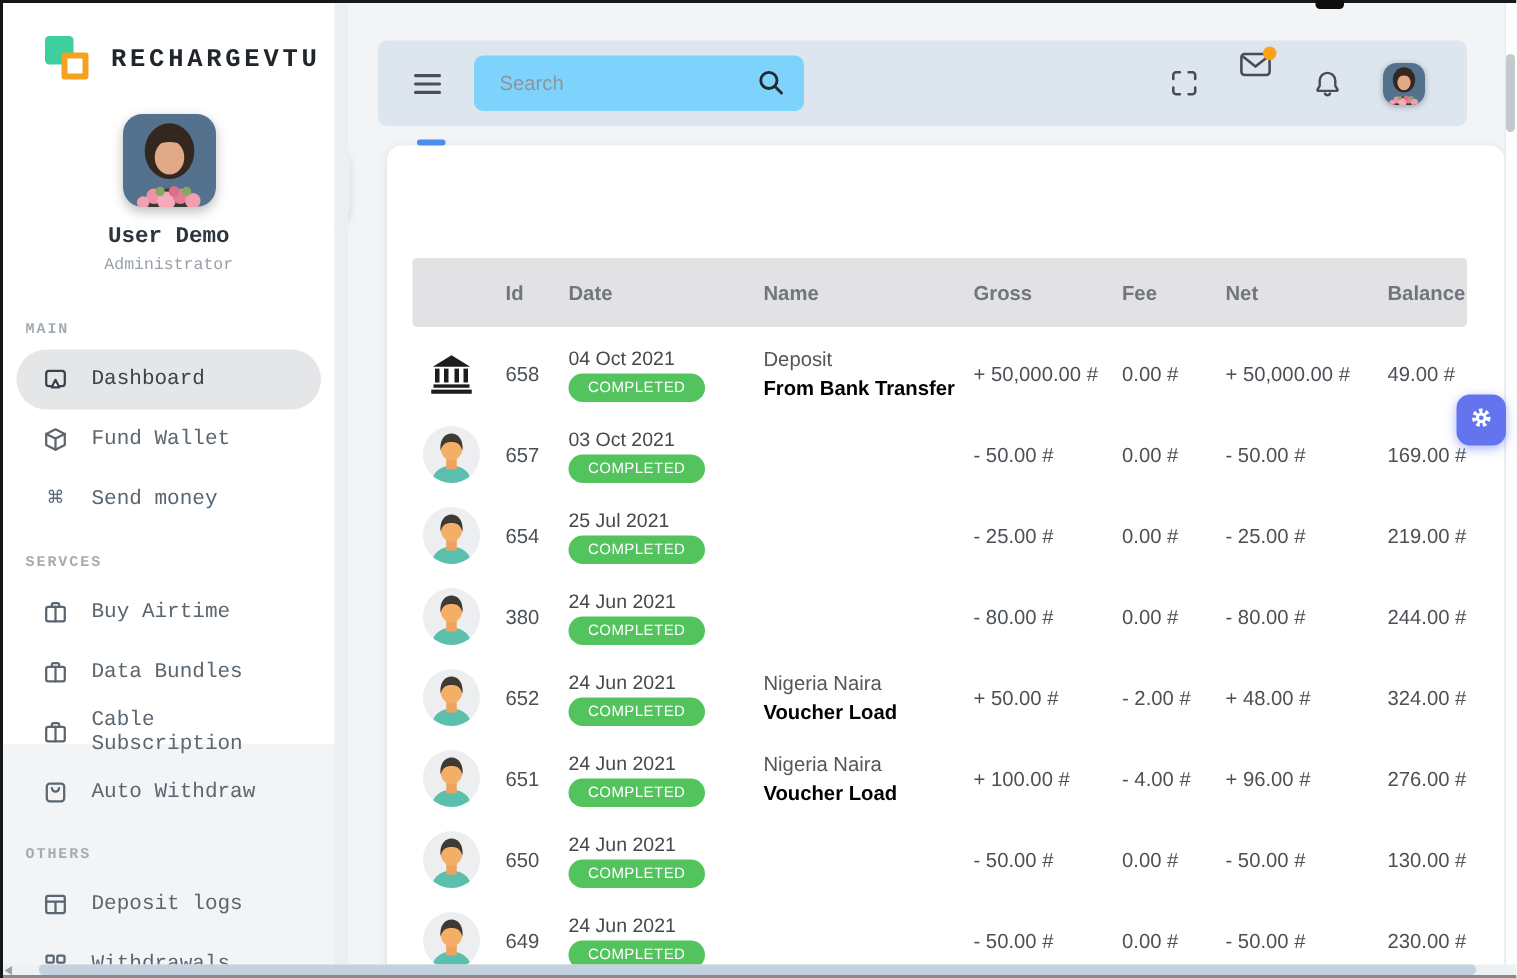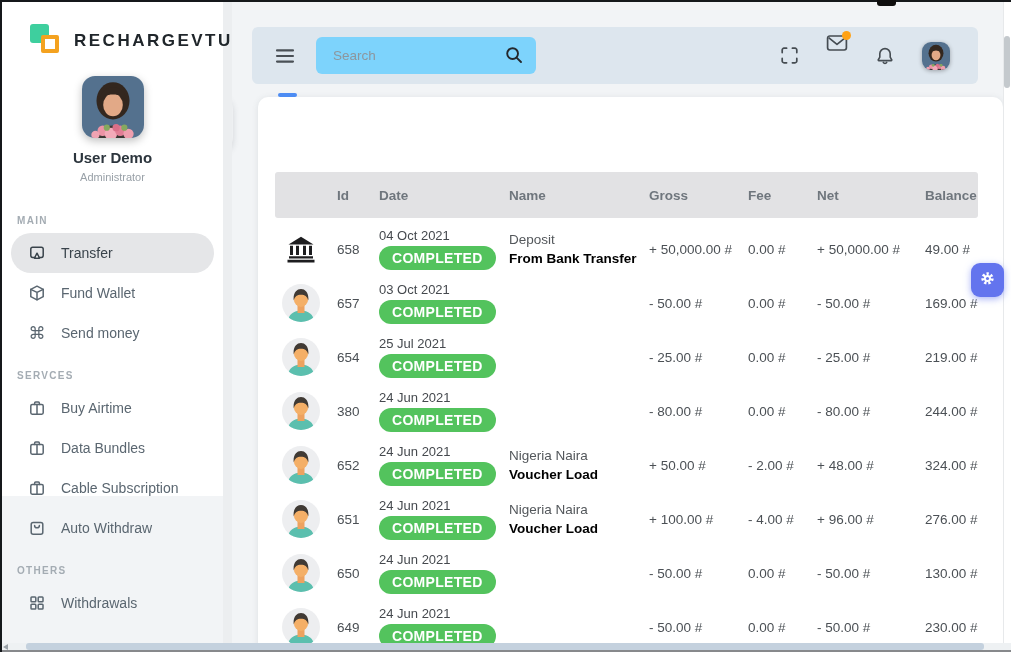--- a/index.html
+++ b/index.html
@@ -5,21 +5,21 @@
   * { margin:0; padding:0; box-sizing:border-box; }
   html,body { width:1011px; height:652px; overflow:hidden; }
   body { position:relative; background:#f2f4f6; font-family:"Liberation Sans",sans-serif; }
 
   
   .top-line { position:absolute; top:0; left:0; width:1011px; height:2px; background:#15181b; z-index:60; }
   .left-line { position:absolute; top:0; left:0; width:2px; height:652px; background:#15181b; z-index:60; }
   .top-notch { position:absolute; top:0; left:877px; width:19px; height:6px; background:#0e0e0e; border-radius:0 0 3px 3px; z-index:61; }
 
   
-  .sidebar { position:absolute; left:2px; top:2px; width:221px; height:494px; background:#ffffff; z-index:6; }
+  .sidebar { position:absolute; left:2px; top:2px; width:221px; height:494px; background:#ffffff; z-index:6;font-family:Liberation Mono, monospace; }
   .side-scroll { position:absolute; left:223px; top:2px; width:9px; height:650px; background:#eceef0; z-index:5; }
   .side-handle { position:absolute; left:203px; top:94px; width:30px; height:58px; background:#eef0f2;
                  border-radius:15px; box-shadow:0 3px 6px rgba(70,80,90,.18); z-index:4; }
 
   .logo { position:absolute; left:28px; top:22px; display:flex; align-items:center; }
   .logo-mark { position:relative; width:33px; height:33px; }
   .logo-sq-green { position:absolute; left:0; top:0; width:19px; height:19px; background:#3ecf9e; border-radius:3px; }
   .logo-sq-orange { position:absolute; left:11px; top:11px; width:18px; height:18px; background:#fff; border:4px solid #f4a21f; border-radius:2px; }
   .logo-text { margin-left:11px; font-size:17px; font-weight:800; letter-spacing:2.5px; color:#20262b; }
 
@@ -67,21 +67,21 @@
   .table { position:absolute; left:17px; top:75px; width:703px; }
   .thead, .trow { display:grid; grid-template-columns:52px 44px 130px 140px 99px 69px 108px 1fr; align-items:center; }
   .thead { height:46px; background:#e2e2e4; border-radius:3px; color:#6f767d; font-size:13.5px; font-weight:700; }
   .thead > div, .trow > div { padding-left:8px; }
   .thead .c-id, .trow .c-id { padding-left:10px; }
   .tbody { margin-top:4px; }
   .trow { height:54px; font-size:13.5px; color:#4b5055; }
   .c-av { display:flex; justify-content:center; padding-left:0 !important; }
   .av-circle { width:38px; height:38px; }
   .c-date .d-txt { font-size:13px; color:#45494e; }
-  .badge { display:inline-block; margin-top:3px; background:#53c35d; color:#fff; font-size:14px; font-weight:700;
+  .badge { display:inline-block; margin-top:3px; background:#53c35d; color:#fff; font-size:10px; font-weight:400;
            letter-spacing:.3px; padding:4px 13px; border-radius:12px;text-align:center; }
   .c-name .n-txt { font-size:13.5px; color:#53575b; }
   .c-name .n-link { font-size:13.5px; color:#000000; margin-top:4px; cursor:pointer;font-weight:bold; }
 
   
   .gear-btn { position:absolute; left:971px; top:263px; width:33px; height:34px; background:#6374ee;
               border-radius:9px; display:flex; align-items:center; justify-content:center; cursor:pointer;
               box-shadow:0 2px 7px rgba(99,116,238,.55); z-index:25; border:0; }
 
   
@@ -132,21 +132,21 @@
   </div>
   <nav class="nav" id="side-nav">
       <div class="nav-label">MAIN</div>
       <div class="nav-item active">
         <span class="nav-ico">
           <svg width="18" height="18" viewBox="0 0 18 18">
             <rect x="2.8" y="3.2" width="12.4" height="10.2" rx="1.8"></rect>
             <path d="M9 9.2l2.5 5H6.5z" fill="#fff"></path>
           </svg>
         </span>
-        <span>Transfer</span>
+        <span>Dashboard</span>
       </div>
       <div class="nav-item">
         <span class="nav-ico">
           <svg width="18" height="18" viewBox="0 0 18 18">
             <path d="M9 2.2 15.2 5.3v7.4L9 15.8 2.8 12.7V5.3z"></path>
             <path d="M2.8 5.3 9 8.4l6.2-3.1M9 8.4v7.4"></path>
           </svg>
         </span>
         <span>Fund Wallet</span>
       </div>
@@ -187,20 +187,29 @@
       <div class="nav-item">
         <span class="nav-ico">
           <svg width="18" height="18" viewBox="0 0 18 18">
             <rect x="3.2" y="3.4" width="11.6" height="11.8" rx="2"></rect>
             <path d="M6.6 6.4a2.4 2.4 0 0 0 4.8 0"></path>
           </svg>
         </span>
         <span>Auto Withdraw</span>
       </div>
       <div class="nav-label">OTHERS</div>
+      <div class="nav-item">
+        <span class="nav-ico">
+          <svg width="18" height="18" viewBox="0 0 18 18">
+            <rect x="2.8" y="3.2" width="12.4" height="11.6" rx="1.4"></rect>
+            <path d="M2.8 7h12.4M9 7v7.8"></path>
+          </svg>
+        </span>
+        <span>Deposit logs</span>
+      </div>
       <div class="nav-item">
         <span class="nav-ico">
           <svg width="18" height="18" viewBox="0 0 18 18">
             <rect x="3" y="3" width="4.8" height="4.8" rx=".8"></rect>
             <rect x="10.2" y="3" width="4.8" height="4.8" rx=".8"></rect>
             <rect x="3" y="10.2" width="4.8" height="4.8" rx=".8"></rect>
             <rect x="10.2" y="10.2" width="4.8" height="4.8" rx=".8"></rect>
           </svg>
         </span>
         <span>Withdrawals</span>

